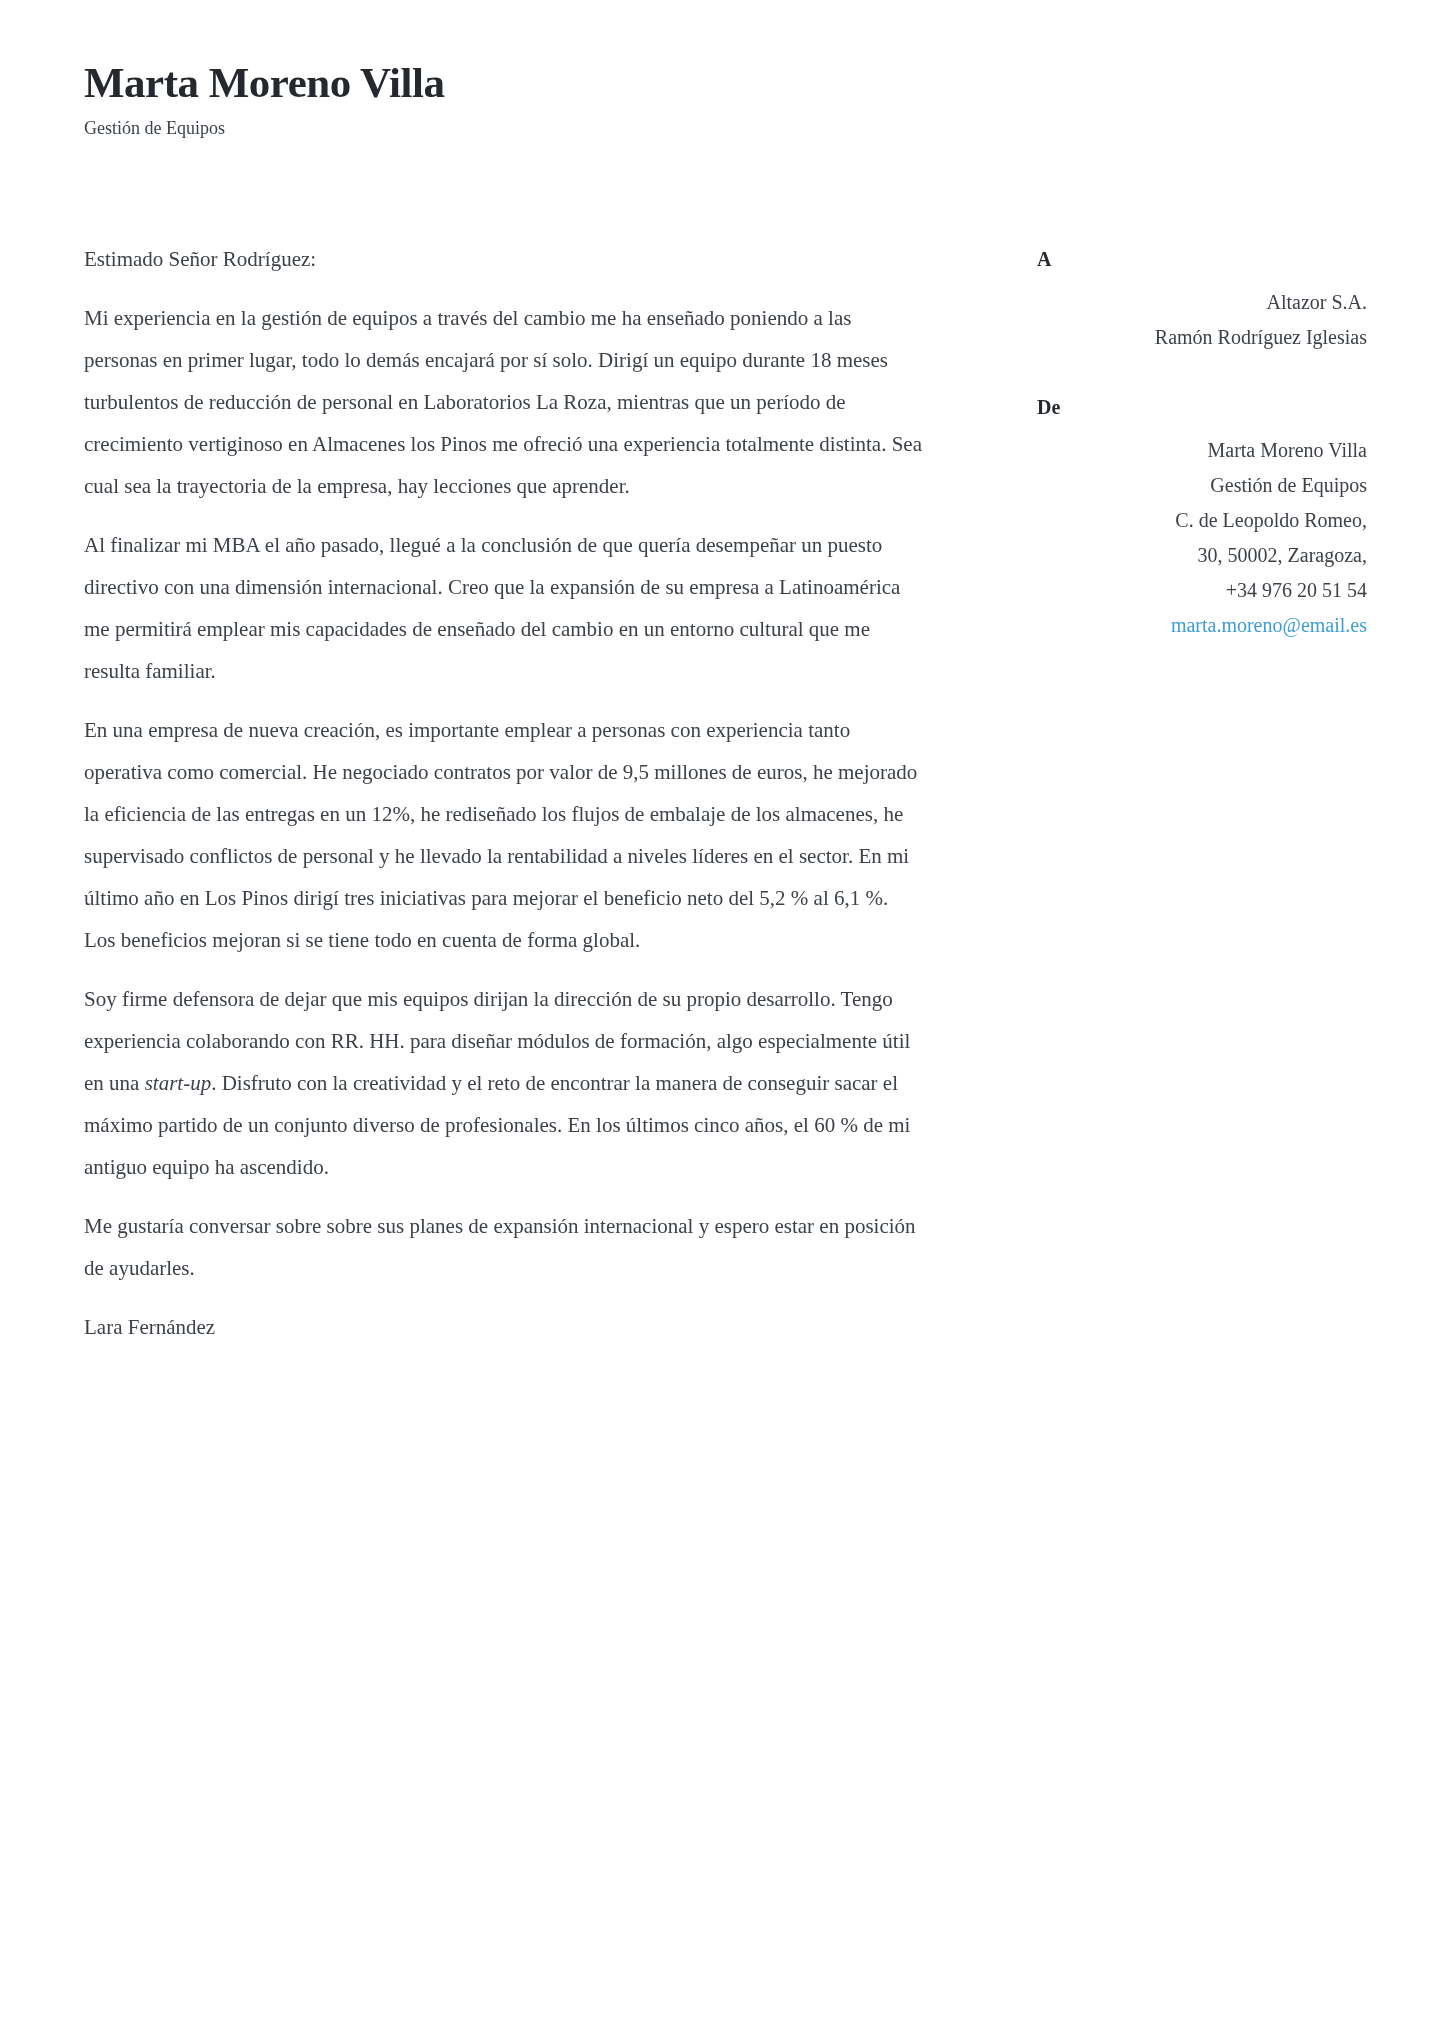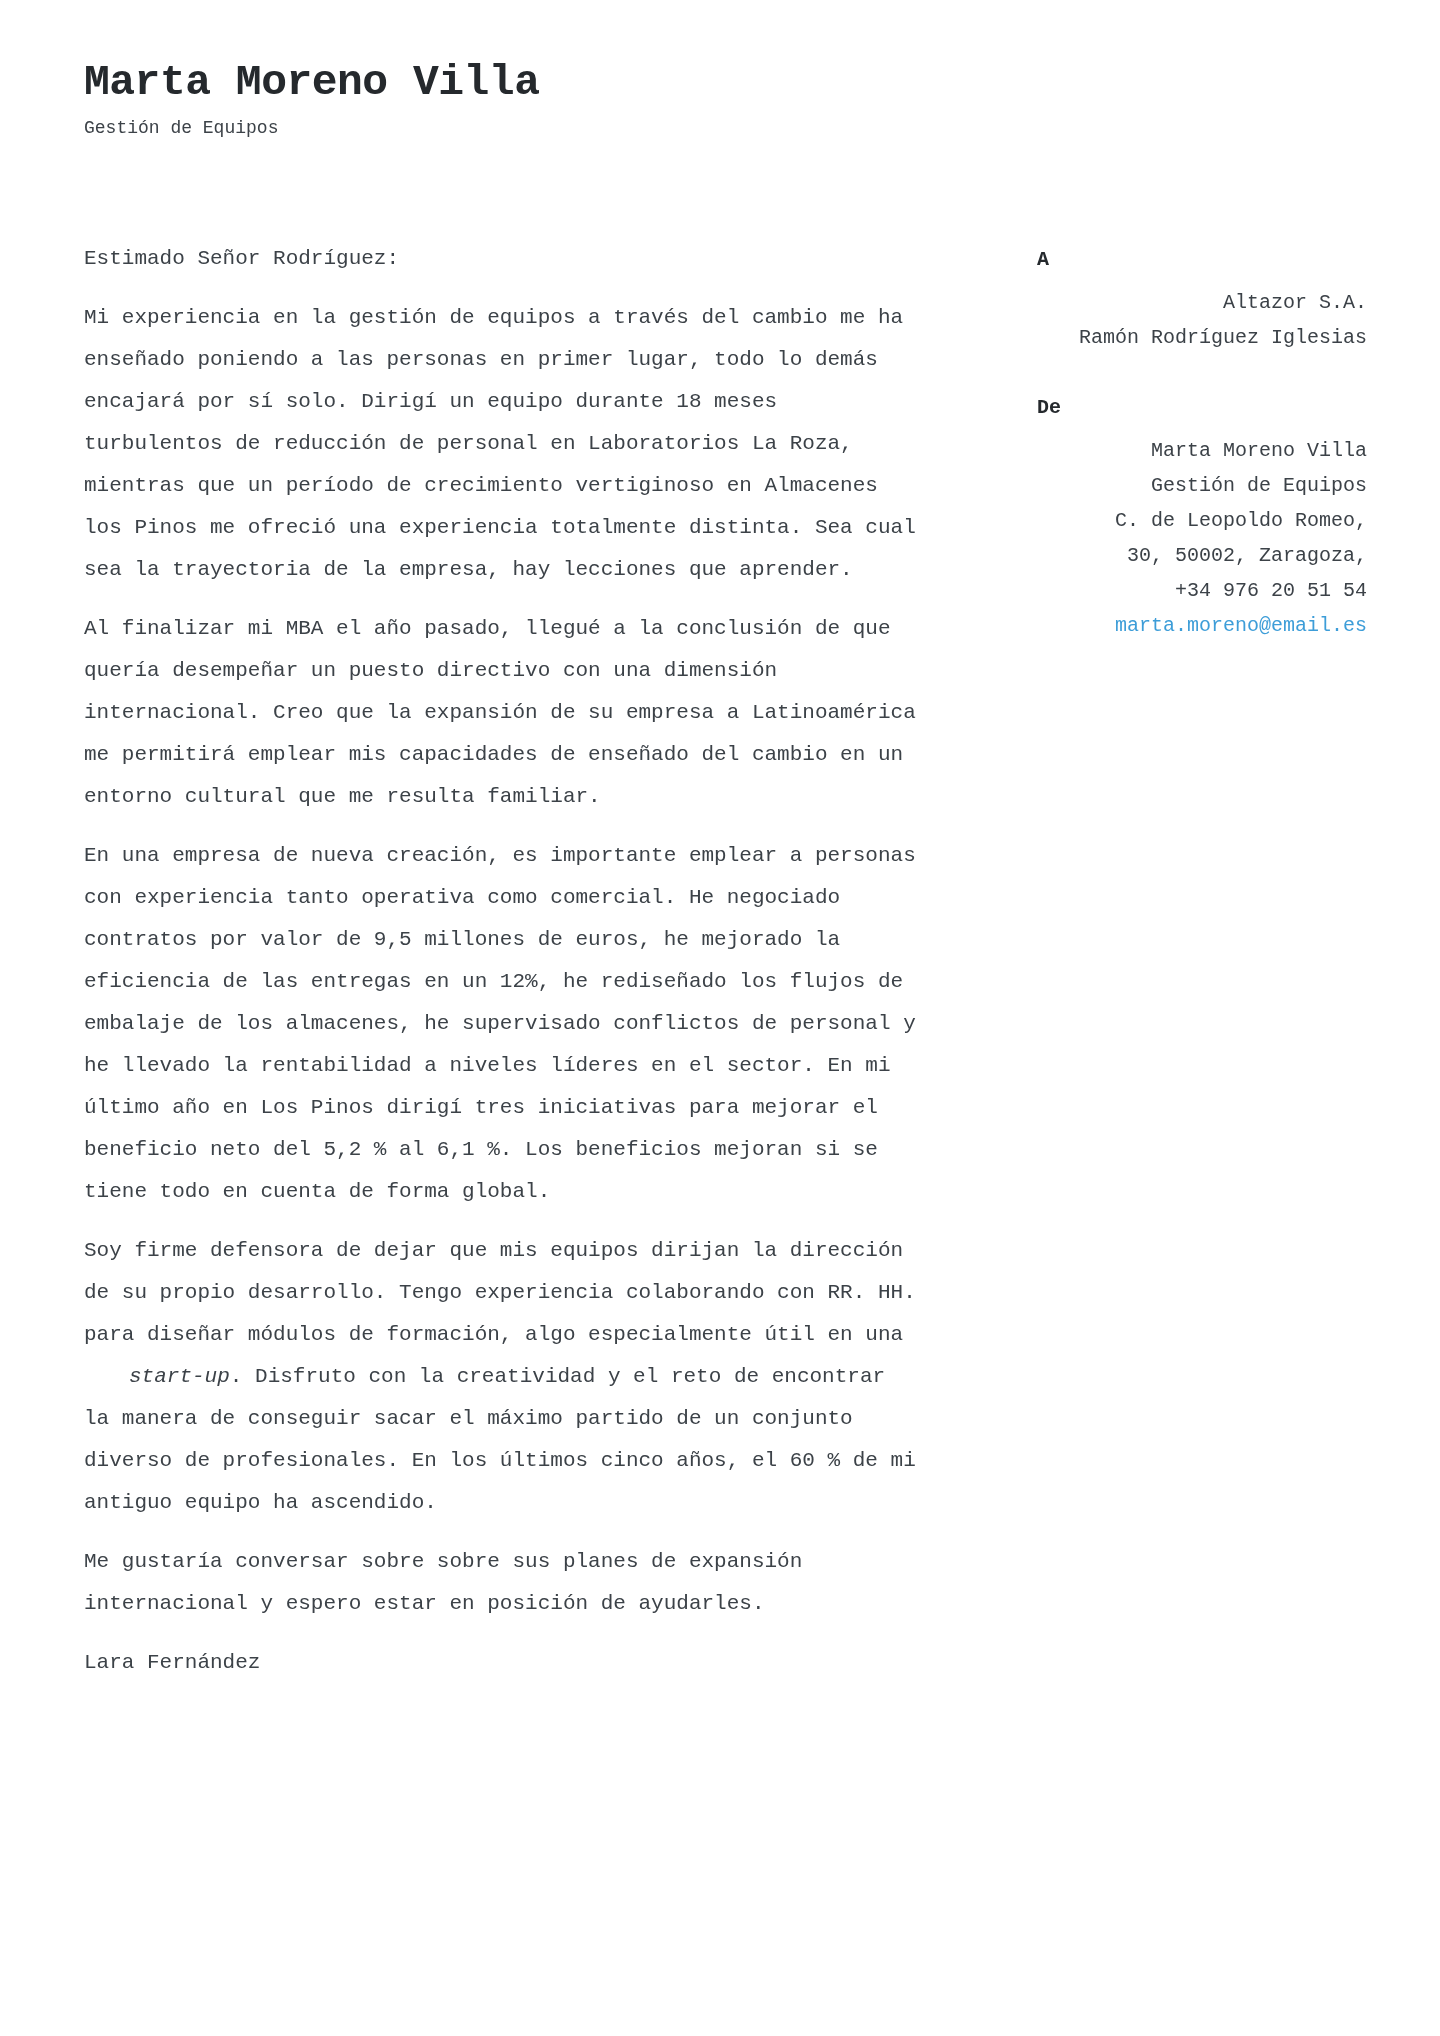--- a/index.html
+++ b/index.html
@@ -2,21 +2,21 @@
 <html><head>
 <meta charset="utf-8">
 <style>
   * { box-sizing: border-box; }
   html, body { margin: 0; padding: 0; background: #ffffff; }
   .page {
     position: relative;
     width: 1440px;
     height: 1824px;
     background: #ffffff;
-    font-family: Liberation Mono, monospace;
+    font-family: Liberation Serif, serif;
     color: #3c4248;
     overflow: hidden;
   }
   .letter-header {
     position: absolute;
     left: 84px;
     top: 58px;
   }
   .author-name {
     margin: 0;
@@ -35,21 +35,21 @@
   .letter {
     position: absolute;
     left: 84px;
     top: 238px;
     width: 838px;
     font-size: 21px;
     line-height: 42px;
     color: #3c4248;
   }
   .letter p { margin: 0 0 17px 0; }
-  .letter em { font-style: italic; margin-left: 45px; }
+  .letter em { font-style: italic; }
   .sidebar {
     position: absolute;
     left: 1037px;
     top: 242px;
     width: 330px;
     font-size: 20px;
     line-height: 35px;
     color: #3c4248;
   }
   .sidebar h2 {

